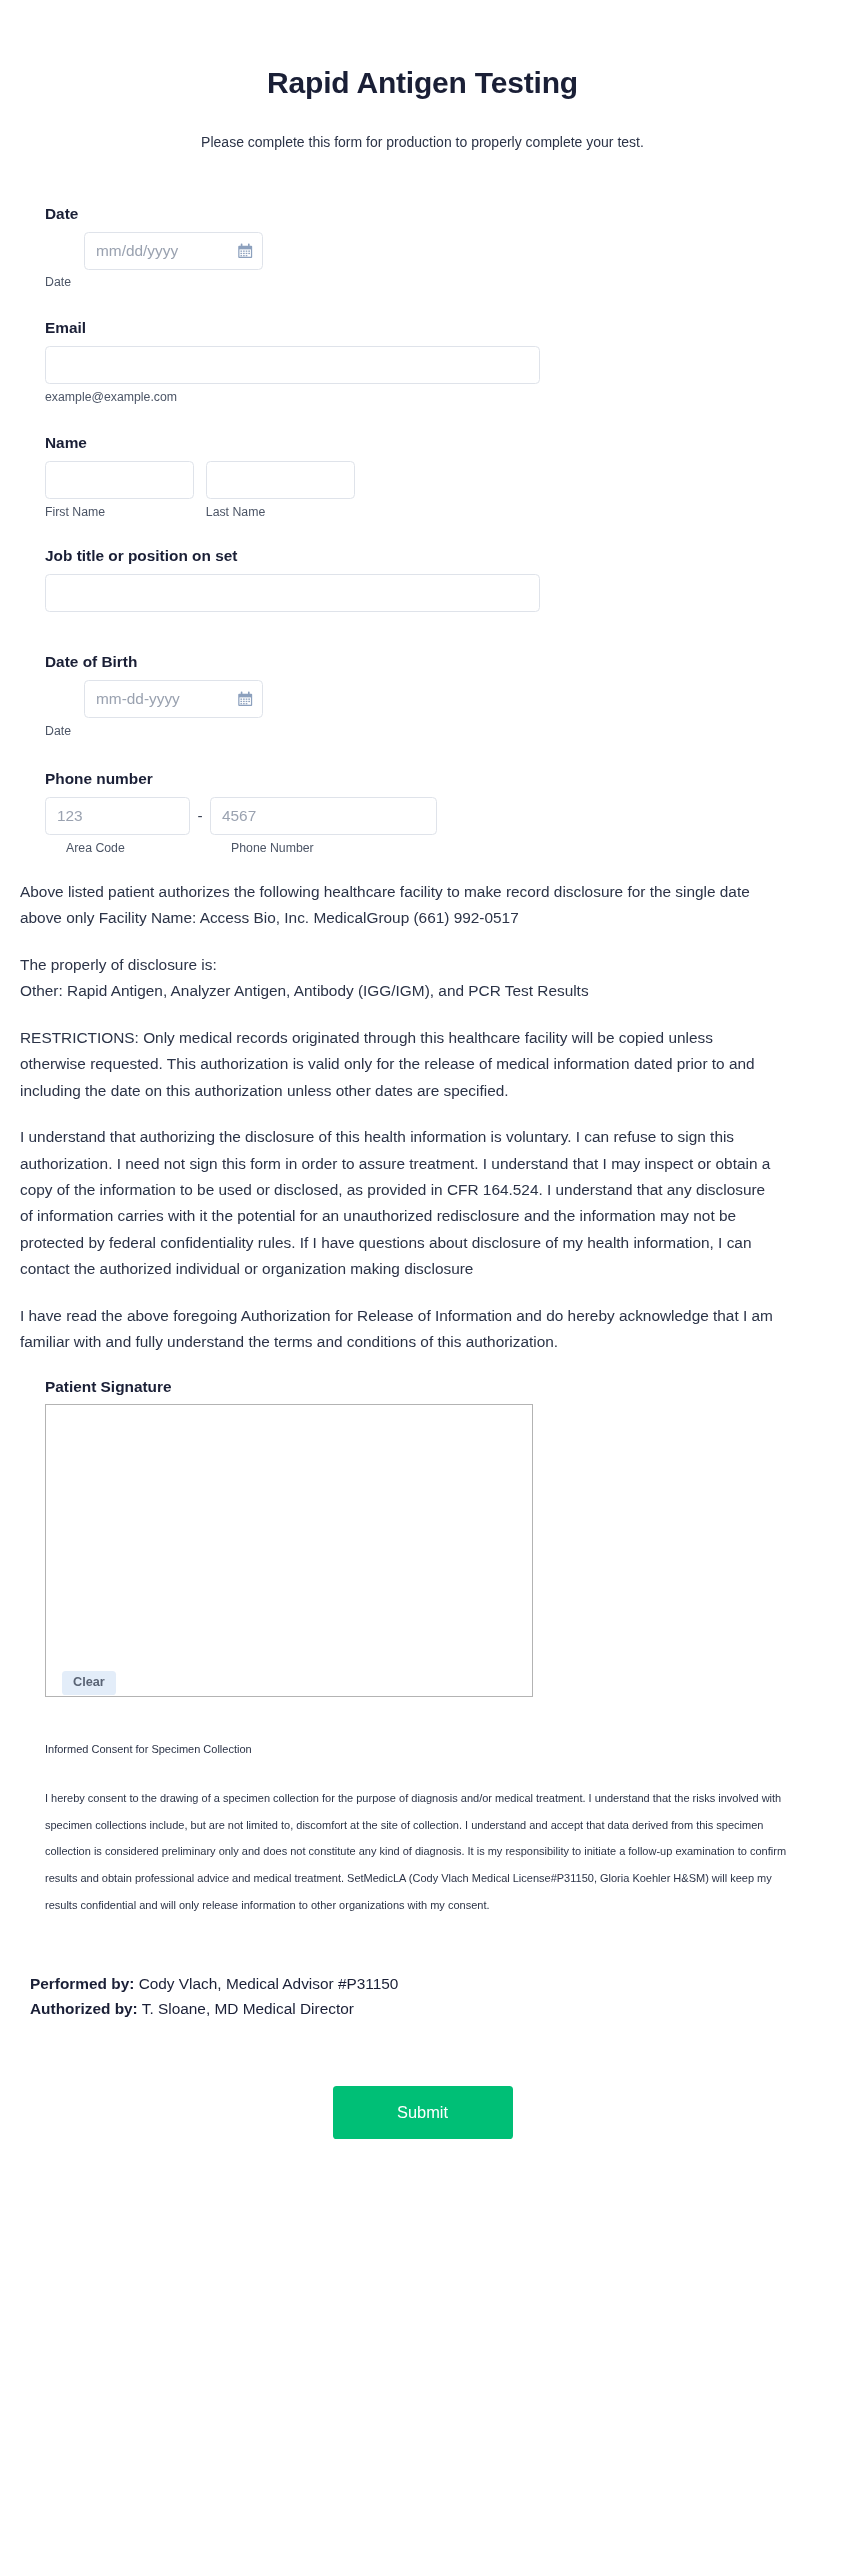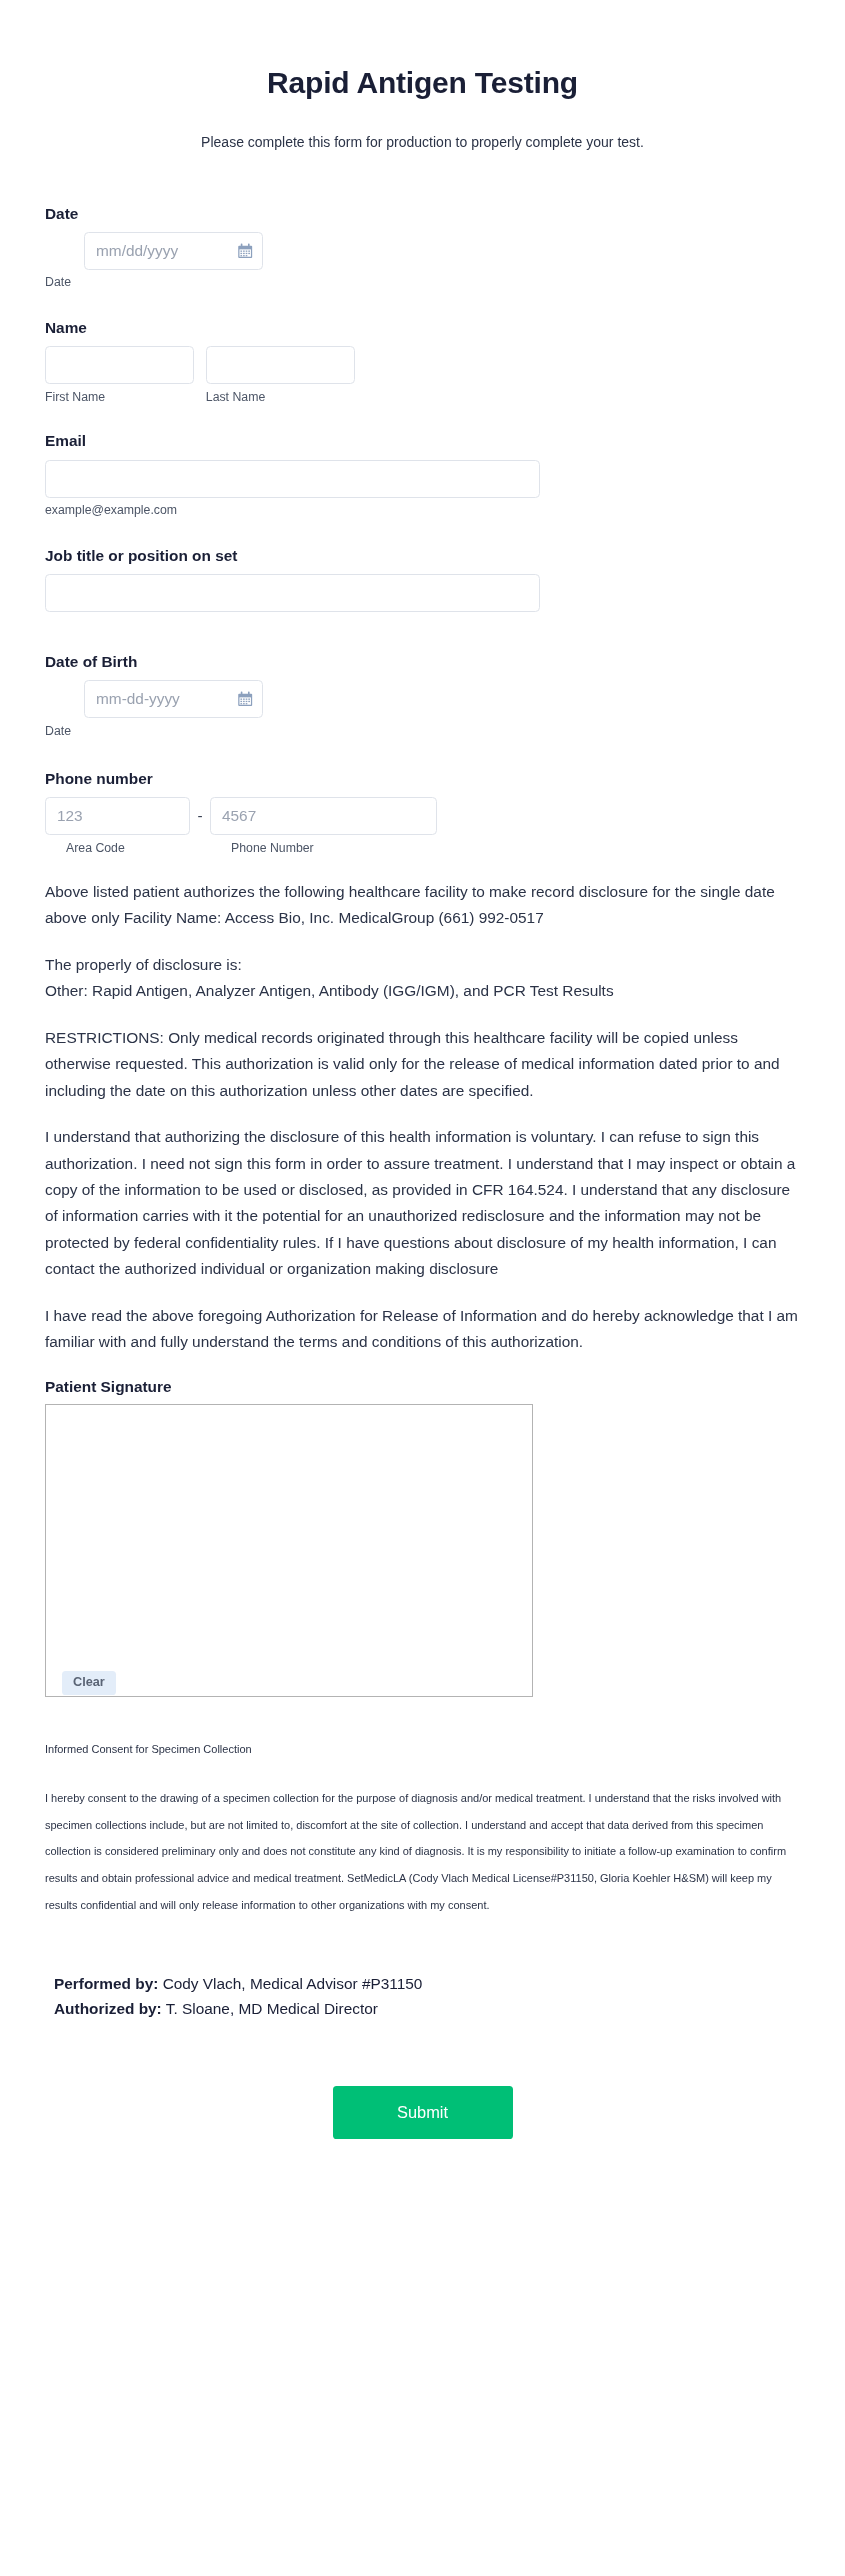--- a/index.html
+++ b/index.html
@@ -116,21 +116,21 @@
     line-height: 38px;
     flex: none;
   }
   .phone-num { width: 227px; }
   .phone-labels { display: flex; }
   .phone-labels .a { width: 145px; margin-left: 21px; }
   .phone-labels .gap { width: 20px; }
 
   
   .legal {
-    padding-left: 45px;
+    padding-left: 20px;
     padding-right: 45px;
     padding-top: 22px;
   }
   .legal p {
     font-size: 15.4px;
     line-height: 1.72;
     color: #2b3347;
     margin: 0 0 20px 0;
     max-width: 756px;
   }
@@ -184,21 +184,21 @@
   .smallprint .sp-body {
     font-size: 11px;
     color: #2b3347;
     line-height: 2.45;
     margin: 0;
     max-width: 763px;
   }
 
   
   .signoff {
-    padding-left: 54px;
+    padding-left: 30px;
     padding-top: 53px;
     font-size: 15.4px;
     color: #1a1f36;
     line-height: 1.62;
   }
   .signoff b { font-weight: 700; }
 
   
   .submit-wrap {
     text-align: center;
@@ -250,40 +250,40 @@
             <rect x="7.4" y="15" width="2" height="1.5" fill="#8ca0bd"></rect>
             <rect x="10.6" y="15" width="2" height="1.5" fill="#8ca0bd"></rect>
             <rect x="4.6" y="0.8" width="2" height="3.6" rx="0.8" fill="#8ca0bd"></rect>
             <rect x="13.4" y="0.8" width="2" height="3.6" rx="0.8" fill="#8ca0bd"></rect>
           </svg>
         </span>
       </div>
       <div class="sublabel">Date</div>
     </div>
 
+    <div class="field" style="margin-bottom:27px;">
+      <div class="field-label">Email</div>
+      <div class="wide">
+        <input class="inp" type="text" placeholder="" style="">
+      </div>
+      <div class="sublabel">example@example.com</div>
+    </div>
+
     <div class="field" style="margin-bottom:25.4px;">
       <div class="field-label">Name</div>
       <div class="row">
         <div class="name-col-first">
           <input class="inp" type="text" placeholder="" style="">
           <div class="sublabel">First Name</div>
         </div>
         <div class="name-col-last">
           <input class="inp" type="text" placeholder="" style="">
           <div class="sublabel">Last Name</div>
         </div>
       </div>
-    </div>
-
-    <div class="field" style="margin-bottom:27px;">
-      <div class="field-label">Email</div>
-      <div class="wide">
-        <input class="inp" type="text" placeholder="" style="">
-      </div>
-      <div class="sublabel">example@example.com</div>
     </div>
 
     <div class="field" style="margin-bottom:40px;">
       <div class="field-label">Job title or position on set</div>
       <div class="wide">
         <input class="inp" type="text" placeholder="" style="">
       </div>
     </div>
 
     <div class="field" style="margin-bottom:29px;">

